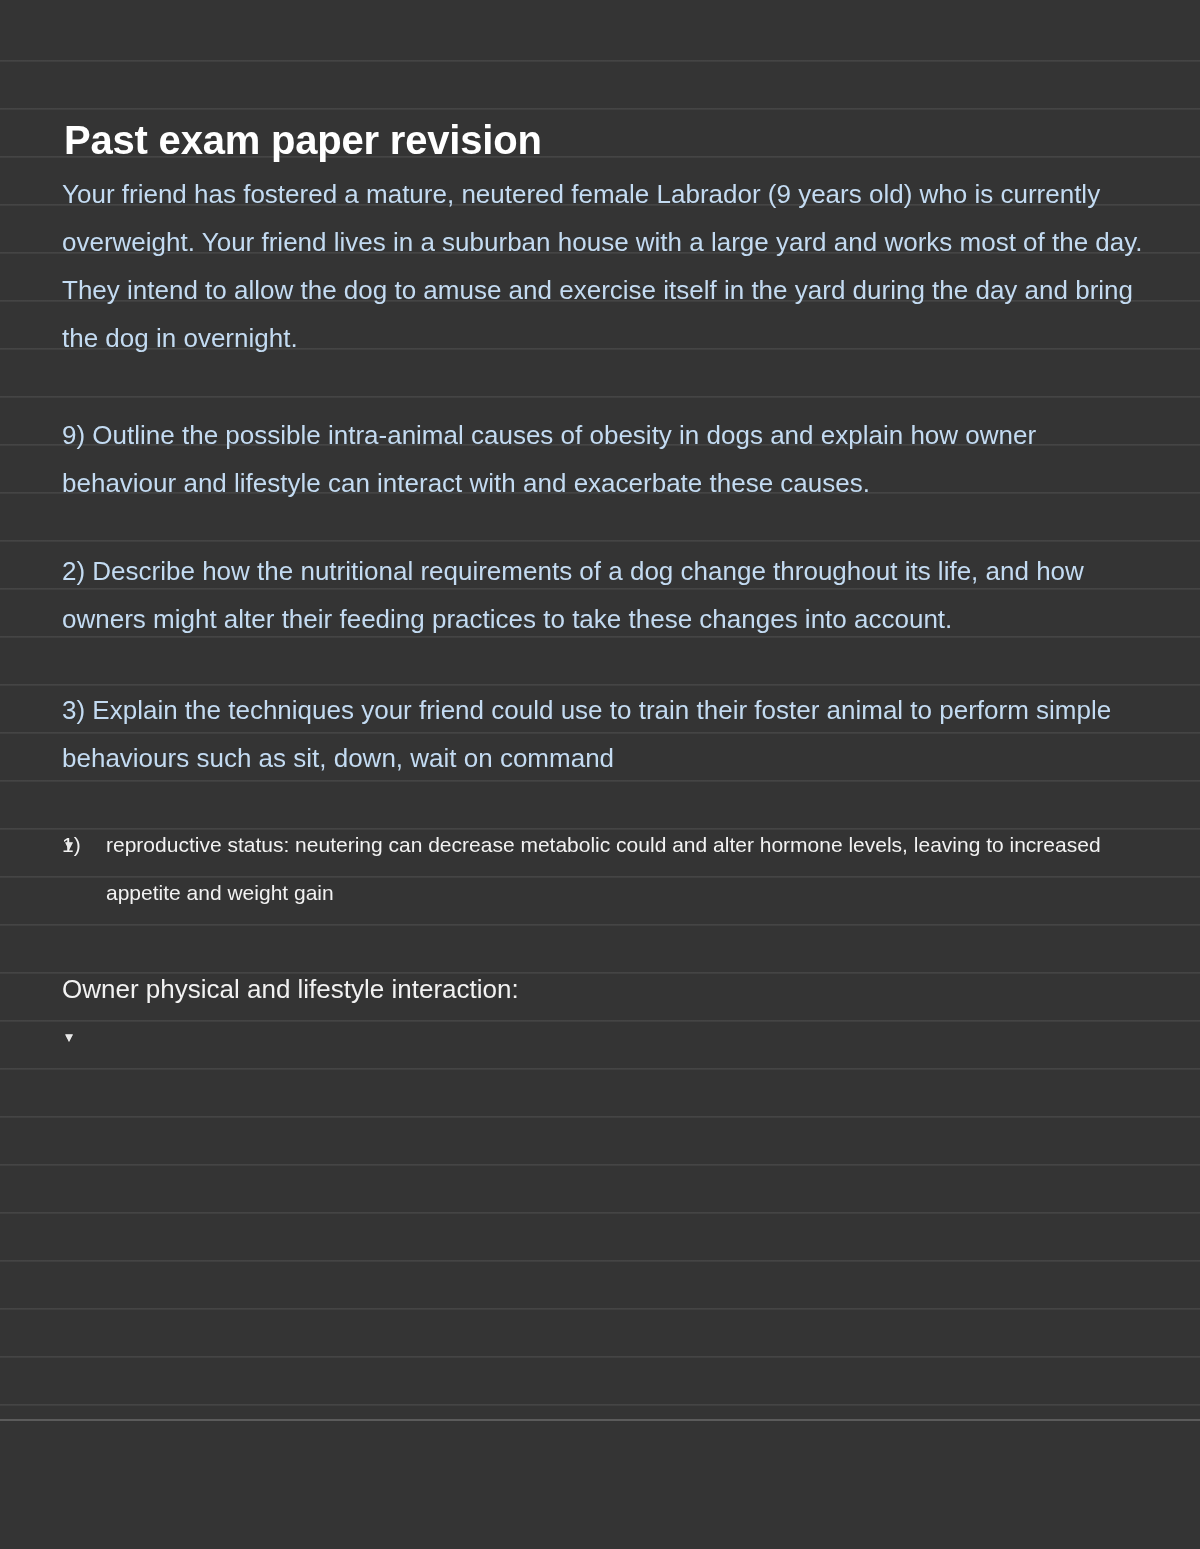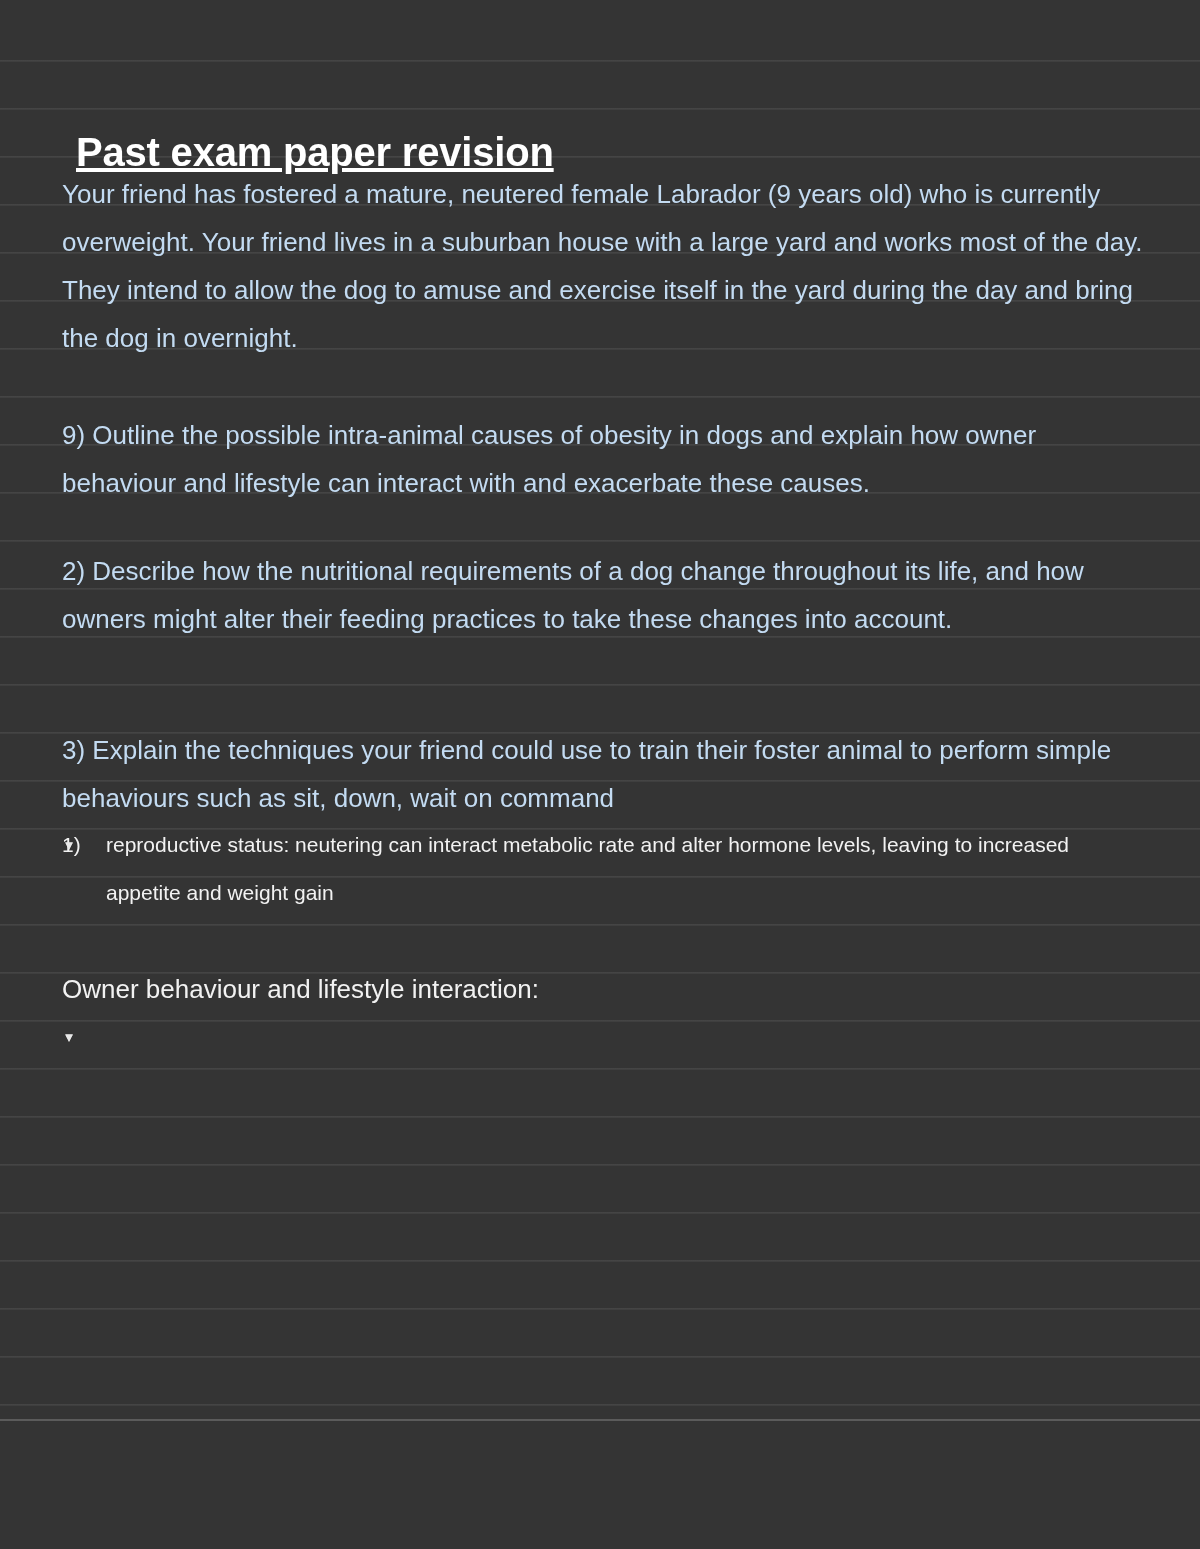--- a/index.html
+++ b/index.html
@@ -52,23 +52,22 @@
   }
   .doc-title {
     position: absolute;
     left: 60px;
     top: 112px;
     font-size: 40px;
     font-weight: bold;
     color: #ffffff;
     letter-spacing: -0.2px;
     line-height: 48px;
-    margin: 16px;
+    margin: 4px;
     white-space: nowrap;
-    text-decoration: underline;
   }
   .block {
     position: absolute;
     left: 62px;
     width: 1085px;
   }
   .para {
     font-size: 26px;
     line-height: 48px;
     margin: 0;
@@ -133,41 +132,41 @@
     </div>
 
     <div class="block" style="top: 411px;">
       <p class="para">9) Outline the possible intra-animal causes of obesity in dogs and explain how owner behaviour and lifestyle can interact with and exacerbate these causes.</p>
     </div>
 
     <div class="block" style="top: 547px;">
       <p class="para">2) Describe how the nutritional requirements of a dog change throughout its life, and how owners might alter their feeding practices to take these changes into account.</p>
     </div>
 
-    <div class="block" style="top: 686px; margin-top: 40px;">
+    <div class="block" style="top: 686px;">
       <p class="para">3) Explain the techniques your friend could use to train their foster animal to perform simple behaviours such as sit, down, wait on command</p>
     </div>
 
     <div class="block" style="top: 821px;">
 
       <div class="num-item">
         <span class="num-mark">1)</span>
       </div>
 
       <ul class="list">
         <li class="list-item">
           <span class="bullet-mark">▾</span>
         </li>
         <li class="list-item">
           <span class="bullet-mark">▾</span>
-          <span>reproductive status: neutering can interact metabolic rate and alter hormone levels, leaving to increased appetite and weight gain</span>
+          <span>reproductive status: neutering can decrease metabolic could and alter hormone levels, leaving to increased appetite and weight gain</span>
         </li>
       </ul>
 
-      <p class="para answer" style="margin-top: 48px;">Owner behaviour and lifestyle interaction:</p>
+      <p class="para answer" style="margin-top: 48px;">Owner physical and lifestyle interaction:</p>
 
       <ul class="list">
         <li class="list-item">
           <span class="bullet-mark">▾</span>
         </li>
         <li class="list-item">
           <span class="bullet-mark">▾</span>
         </li>
       </ul>
 

